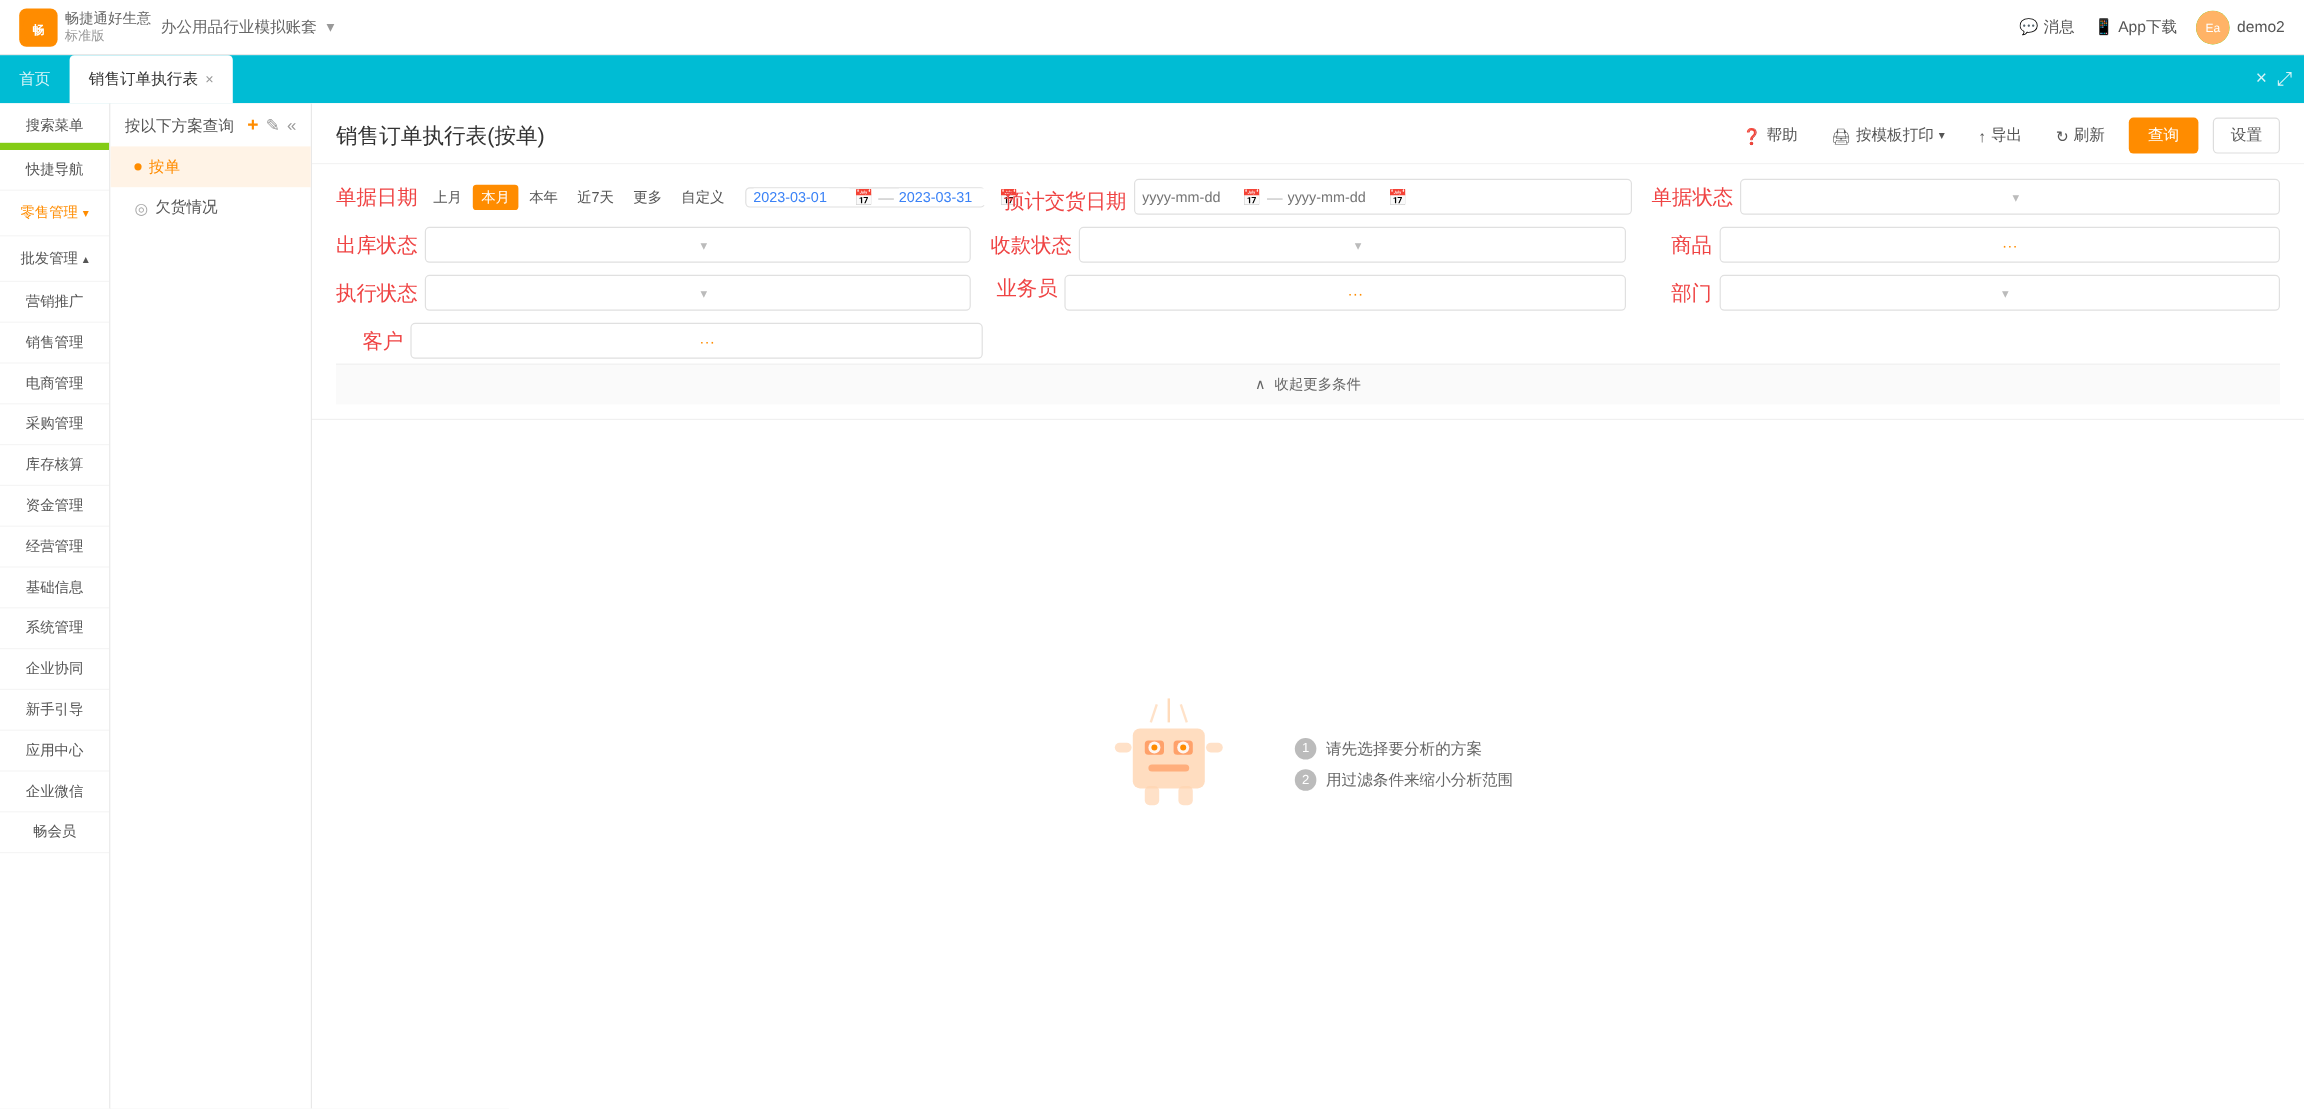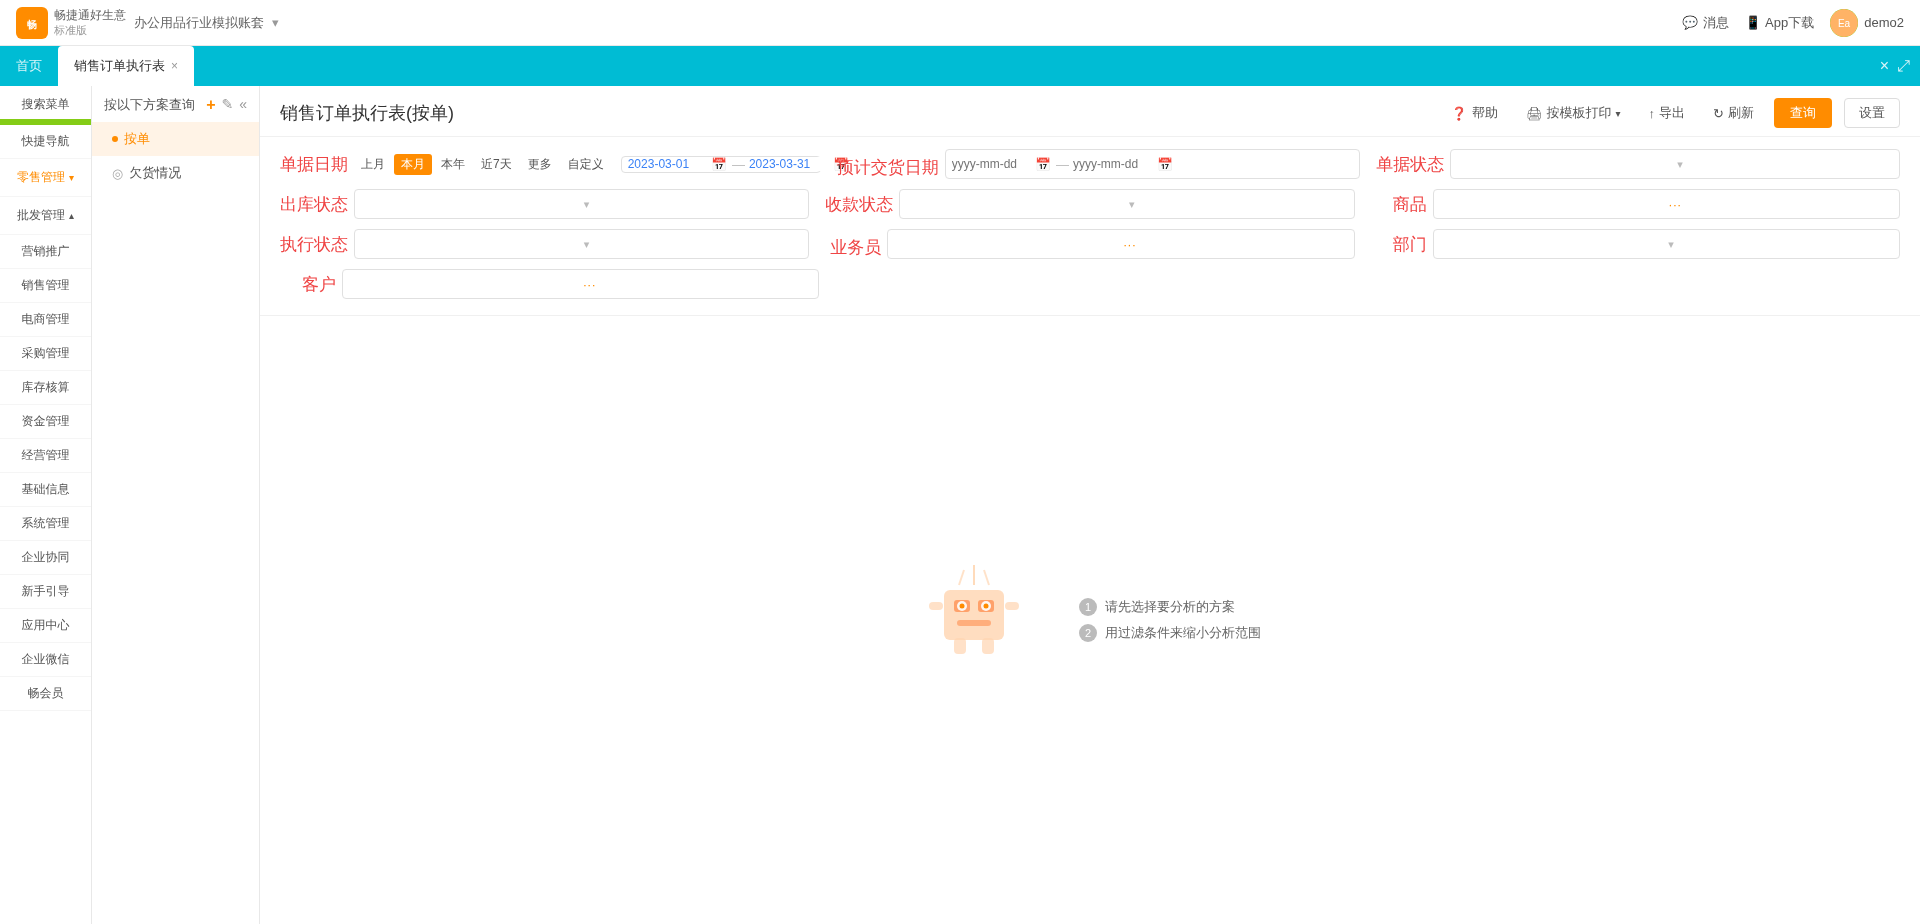--- a/index.html
+++ b/index.html
@@ -549,21 +549,21 @@
           </div>
 
           <div style="display:flex;align-items:center;gap:16px;margin-bottom:10px;">
             <div style="display:flex;align-items:center;gap:6px;flex:1;">
               <span class="cell-label">执行状态</span>
               <div class="cell-input" style="flex:1;">
                 <span></span>
                 <span class="icon">▾</span>
               </div>
             </div>
-            <div style="display:flex;align-items:flex-end;gap:6px;flex:1;">
+            <div style="display:flex;align-items:flex-start;gap:6px;flex:1;">
               <span class="cell-label">业务员</span>
               <div class="cell-input" style="flex:1;">
                 <span></span>
                 <span class="dots-icon">···</span>
               </div>
             </div>
             <div style="display:flex;align-items:center;gap:6px;flex:1;">
               <span class="cell-label">部门</span>
               <div class="cell-input" style="flex:1;">
                 <span></span>
@@ -577,20 +577,24 @@
               <span class="cell-label">客户</span>
               <div class="cell-input" style="flex:1;">
                 <span></span>
                 <span class="dots-icon">···</span>
               </div>
             </div>
             <div style="flex:1;"></div>
             <div style="flex:1;"></div>
           </div>
 
+          <div class="collapse-bar">
+            <span class="collapse-icon">∧</span>
+            <span>收起更多条件</span>
+          </div>
         </div>
 
         <div class="empty-state">
           <div class="empty-content">
             <div class="empty-state-img">
               <svg width="110" height="110" viewBox="0 0 110 110">
 
                 <rect x="25" y="40" width="60" height="50" rx="6" fill="#ffd4b0" opacity="0.8"></rect>
                 <rect x="35" y="50" width="16" height="12" rx="3" fill="#ff9a60" opacity="0.9"></rect>
                 <rect x="59" y="50" width="16" height="12" rx="3" fill="#ff9a60" opacity="0.9"></rect>

